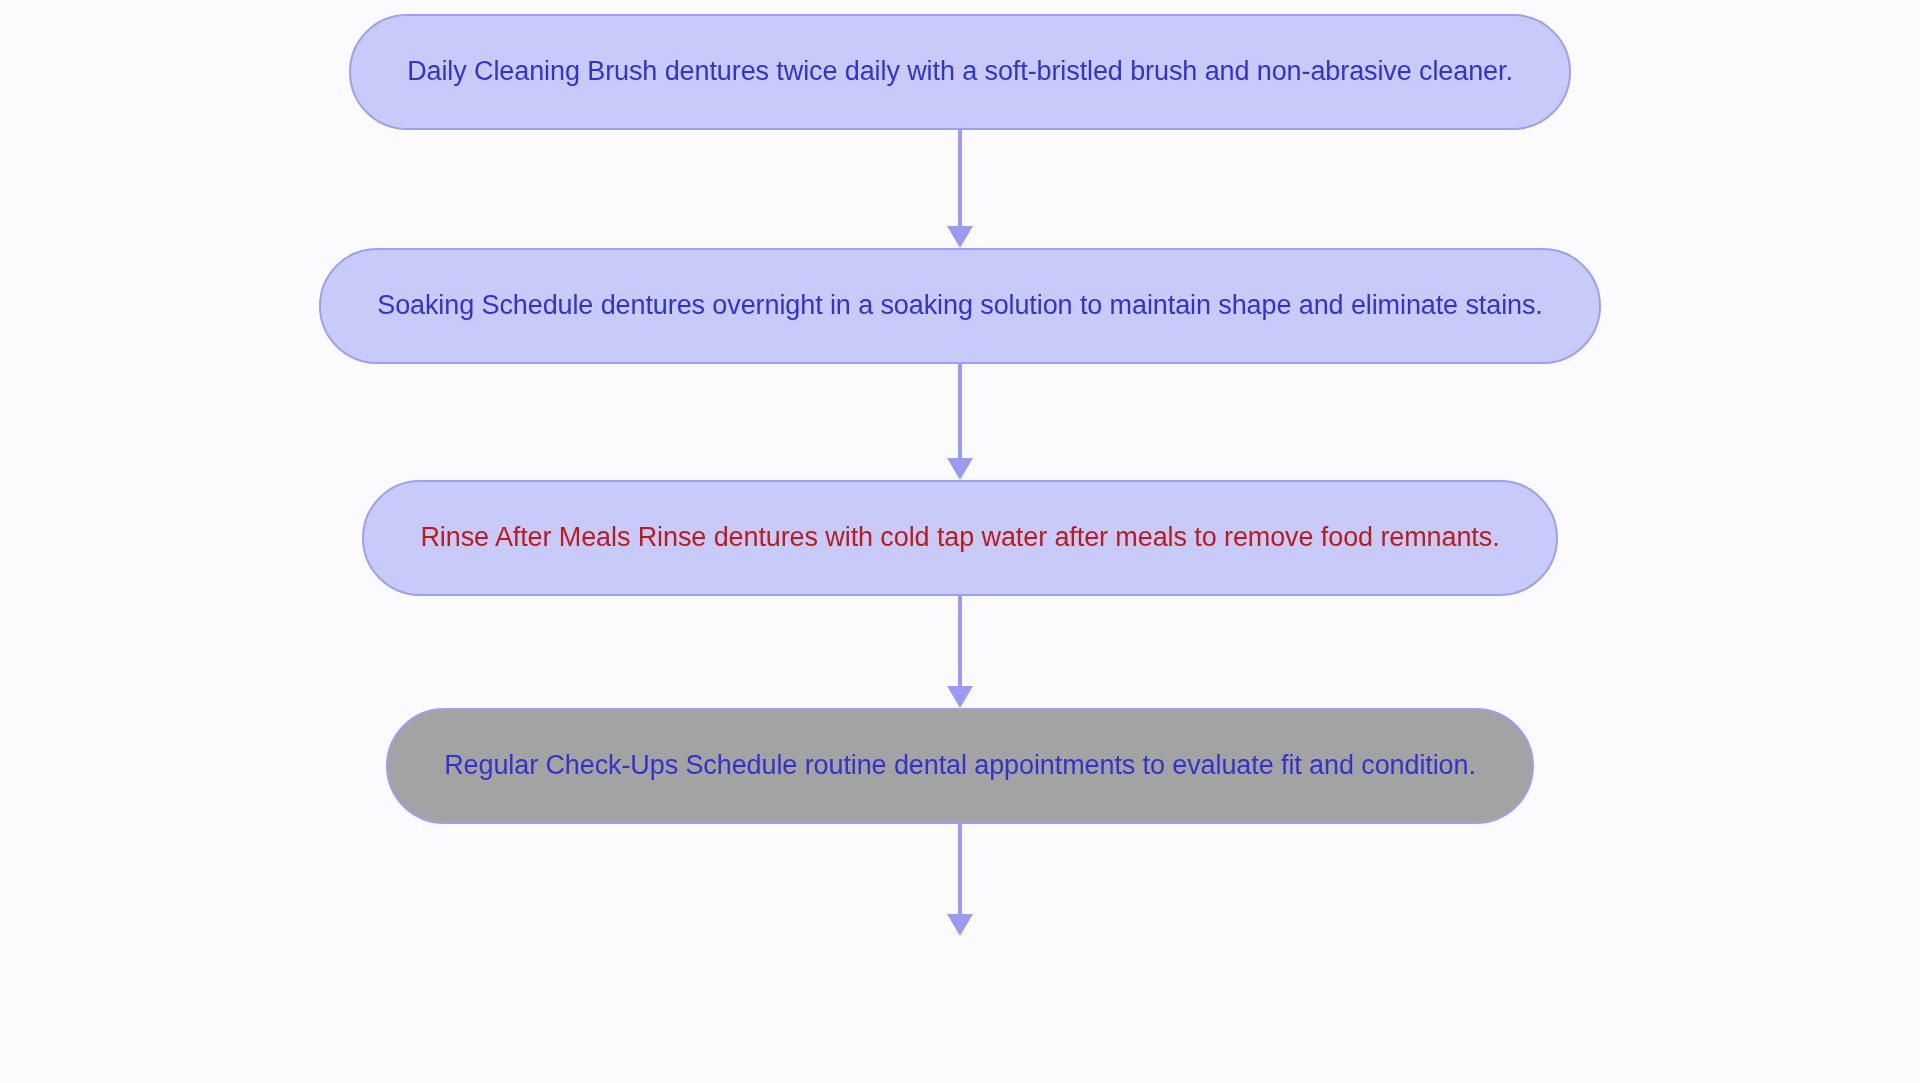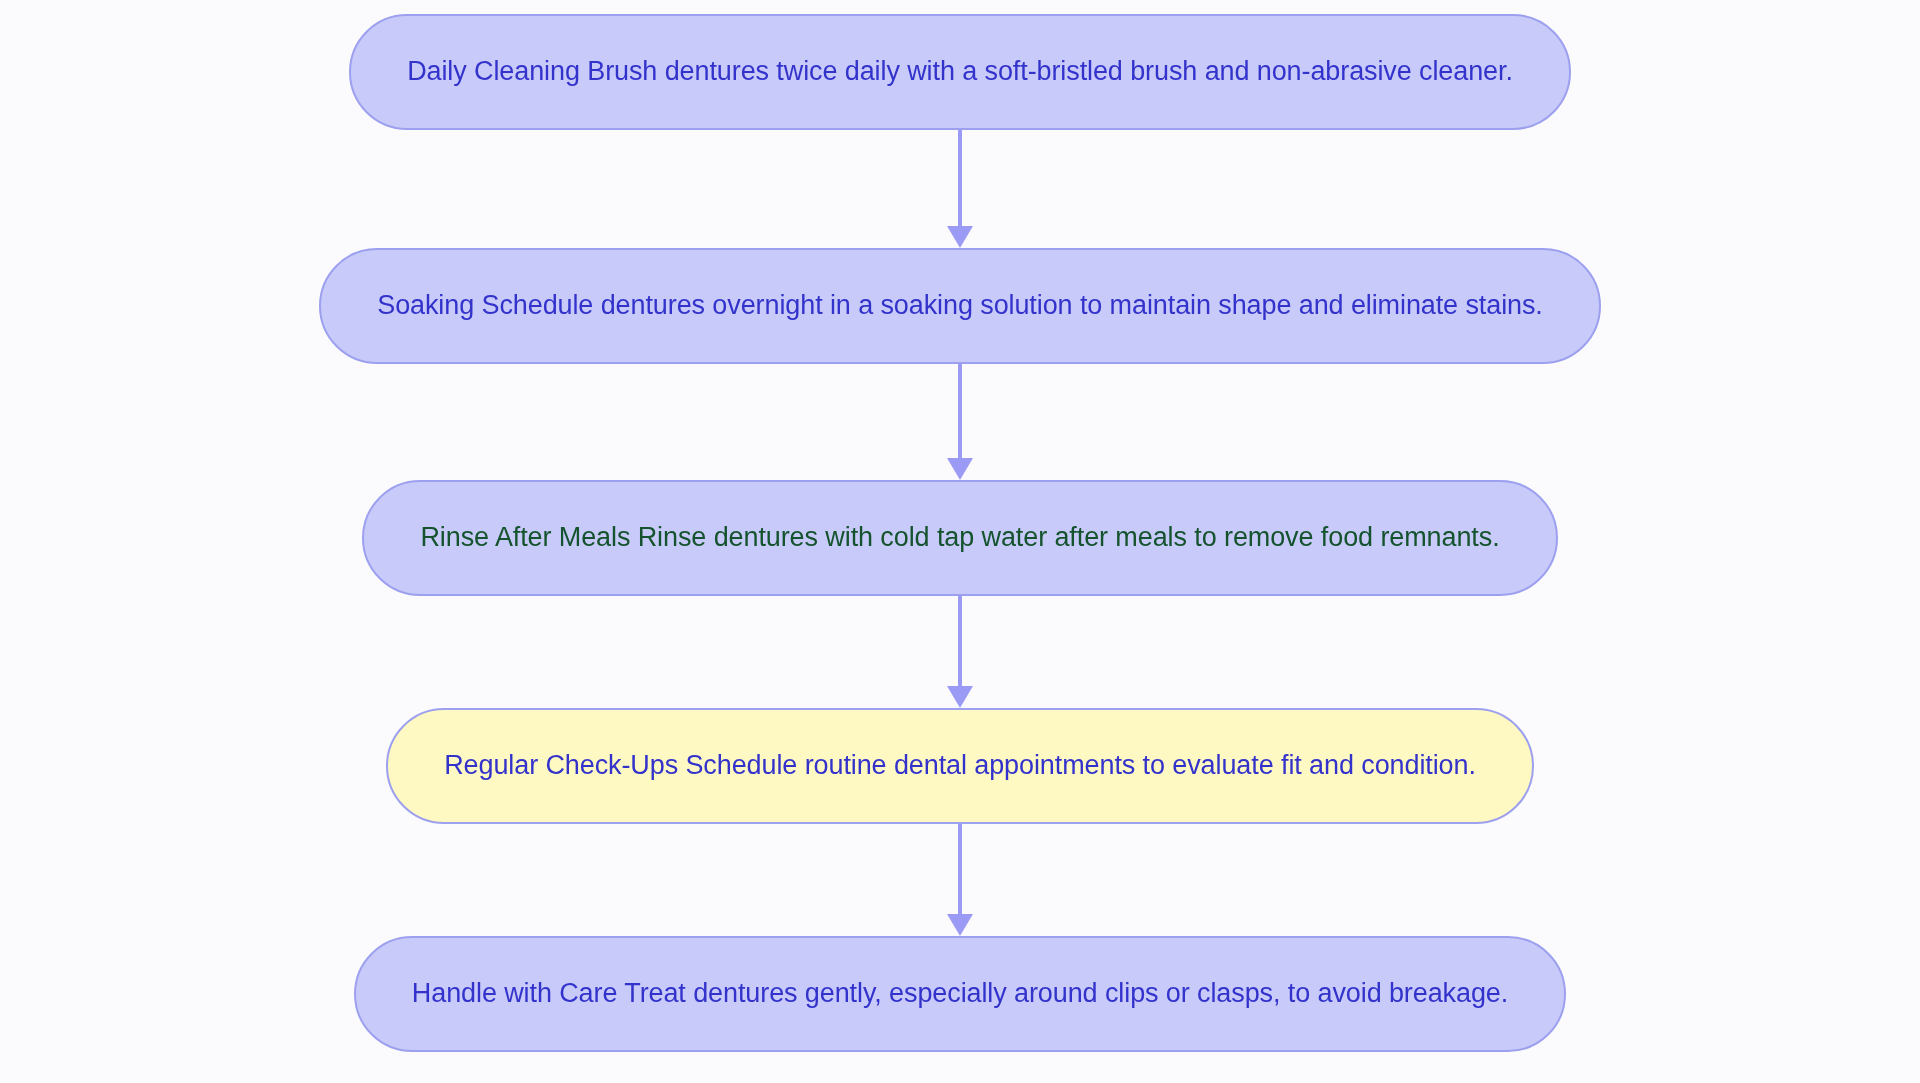--- a/index.html
+++ b/index.html
@@ -110,39 +110,34 @@
     </div>
   </div>
 
   <div class="connector gap-2">
     <div class="shaft" style="background: rgb(155, 155, 245);"></div>
     <div class="head" style="border-top-color: rgb(155, 155, 245);"></div>
   </div>
 
   <div class="node-row">
     <div class="node" style="background: rgb(200, 203, 250); border-color: rgb(156, 160, 238);">
-      <span class="node-label" style="color: #14532d;">Rinse After Meals Rinse dentures with cold tap water after meals to remove food remnants.</span>
+      <span class="node-label" style="color: #b91c1c;">Rinse After Meals Rinse dentures with cold tap water after meals to remove food remnants.</span>
     </div>
   </div>
 
   <div class="connector gap-3">
     <div class="shaft" style="background: rgb(155, 155, 245);"></div>
     <div class="head" style="border-top-color: rgb(155, 155, 245);"></div>
   </div>
 
   <div class="node-row">
-    <div class="node" style="background: #fef9c3; border-color: rgb(156, 160, 238);">
+    <div class="node" style="background: #a3a3a3; border-color: rgb(156, 160, 238);">
       <span class="node-label" style="color: rgb(51, 51, 204);">Regular Check-Ups Schedule routine dental appointments to evaluate fit and condition.</span>
     </div>
   </div>
 
   <div class="connector gap-4">
     <div class="shaft" style="background: rgb(155, 155, 245);"></div>
     <div class="head" style="border-top-color: rgb(155, 155, 245);"></div>
   </div>
 
-  <div class="node-row">
-    <div class="node" style="background: rgb(200, 203, 250); border-color: rgb(156, 160, 238);">
-      <span class="node-label" style="color: rgb(51, 51, 204);">Handle with Care Treat dentures gently, especially around clips or clasps, to avoid breakage.</span>
-    </div>
-  </div>
 
 </div>
 
 </body></html>

